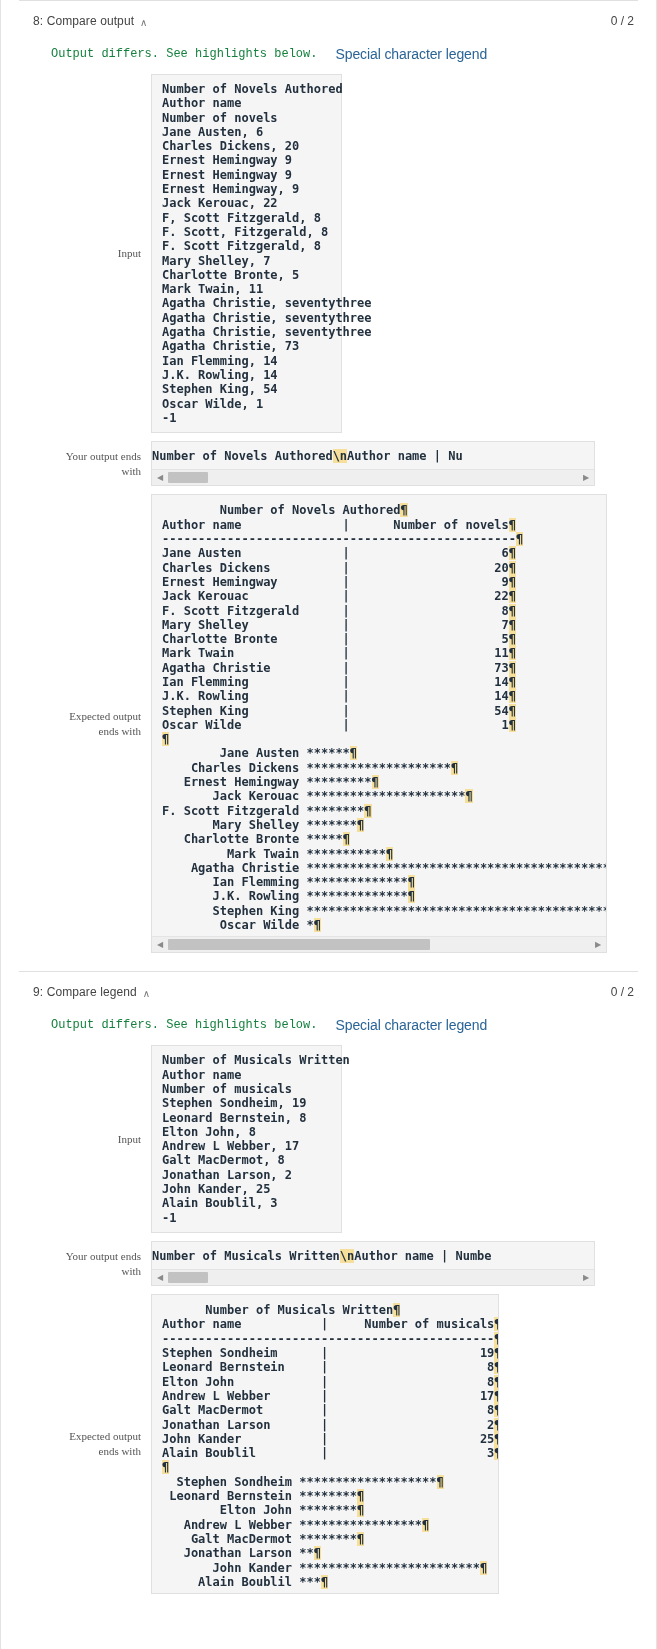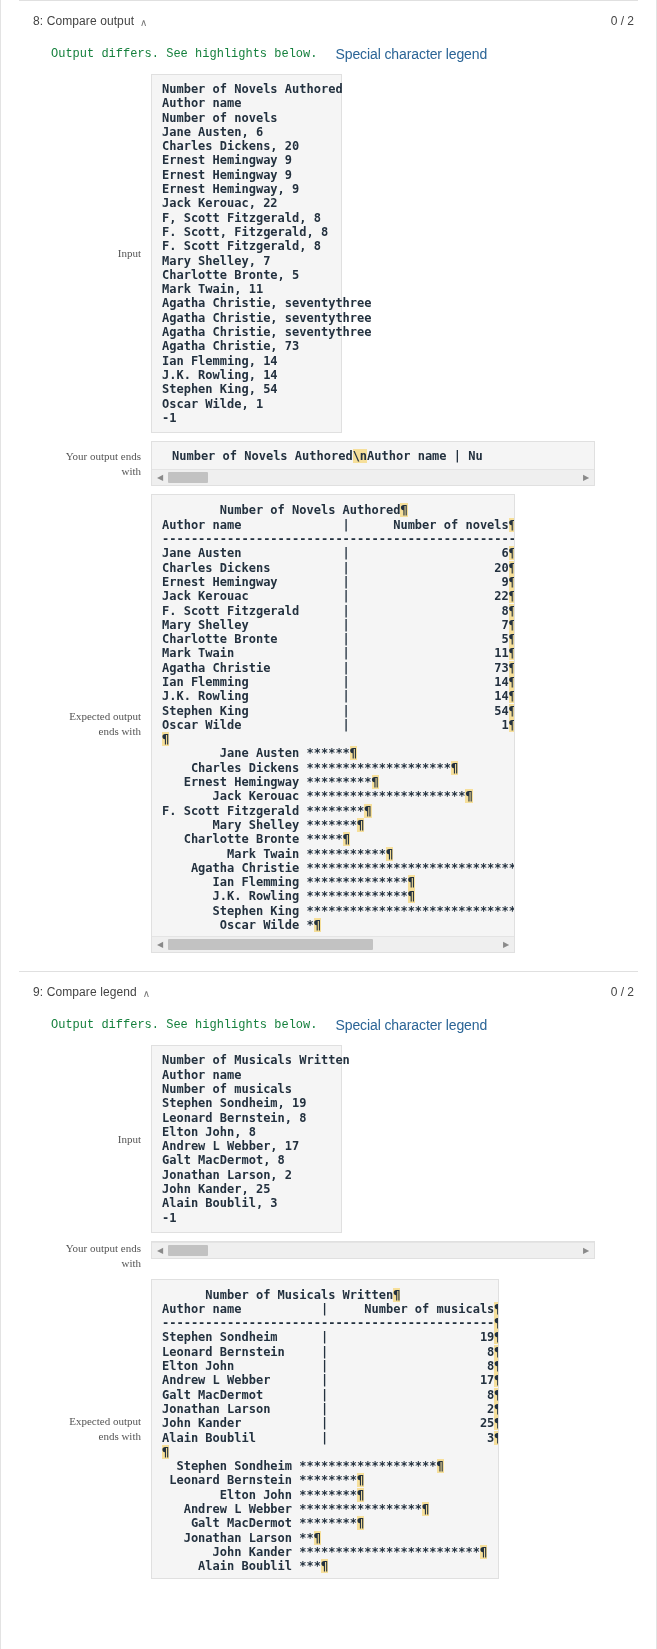--- a/index.html
+++ b/index.html
@@ -107,24 +107,23 @@
   .out-ends{
     width:444px;
     box-sizing:border-box;
     border:1px solid #e0e0e0;
     background:#f5f5f5;
   }
   .out-ends .line{
     padding:7px 0 6px 0;
     overflow:hidden;
     white-space:nowrap;
-    margin-left:20px;
   }
   .expected-box{
-    width:364px;
+    width:456px;
     box-sizing:border-box;
     border:1px solid #e0e0e0;
     background:#f5f5f5;
     padding:8px 0 0 0;
   }
   .expected-box .body{
     padding:0 0 4px 10px;
     overflow:hidden;
     white-space:pre;
   }
@@ -281,20 +280,21 @@
 Alain Boublil, 3
 -1</div>
     </div>
 
     <div class="row">
       <div class="row-label vcenter">
         <div>Your output ends</div>
         <div>with</div>
       </div>
       <div class="out-ends">
+        <div class="line mono"><span>        Number of Musicals Written</span><span class="hl">\n</span><span>Author name          |        Numbe</span></div>
         <div class="scrollbar">
           <div class="sb-arrow">◀</div>
           <div class="sb-track">
             <div class="sb-thumb" style="left:0;width:40px;"></div>
           </div>
           <div class="sb-arrow">▶</div>
         </div>
       </div>
     </div>
 

